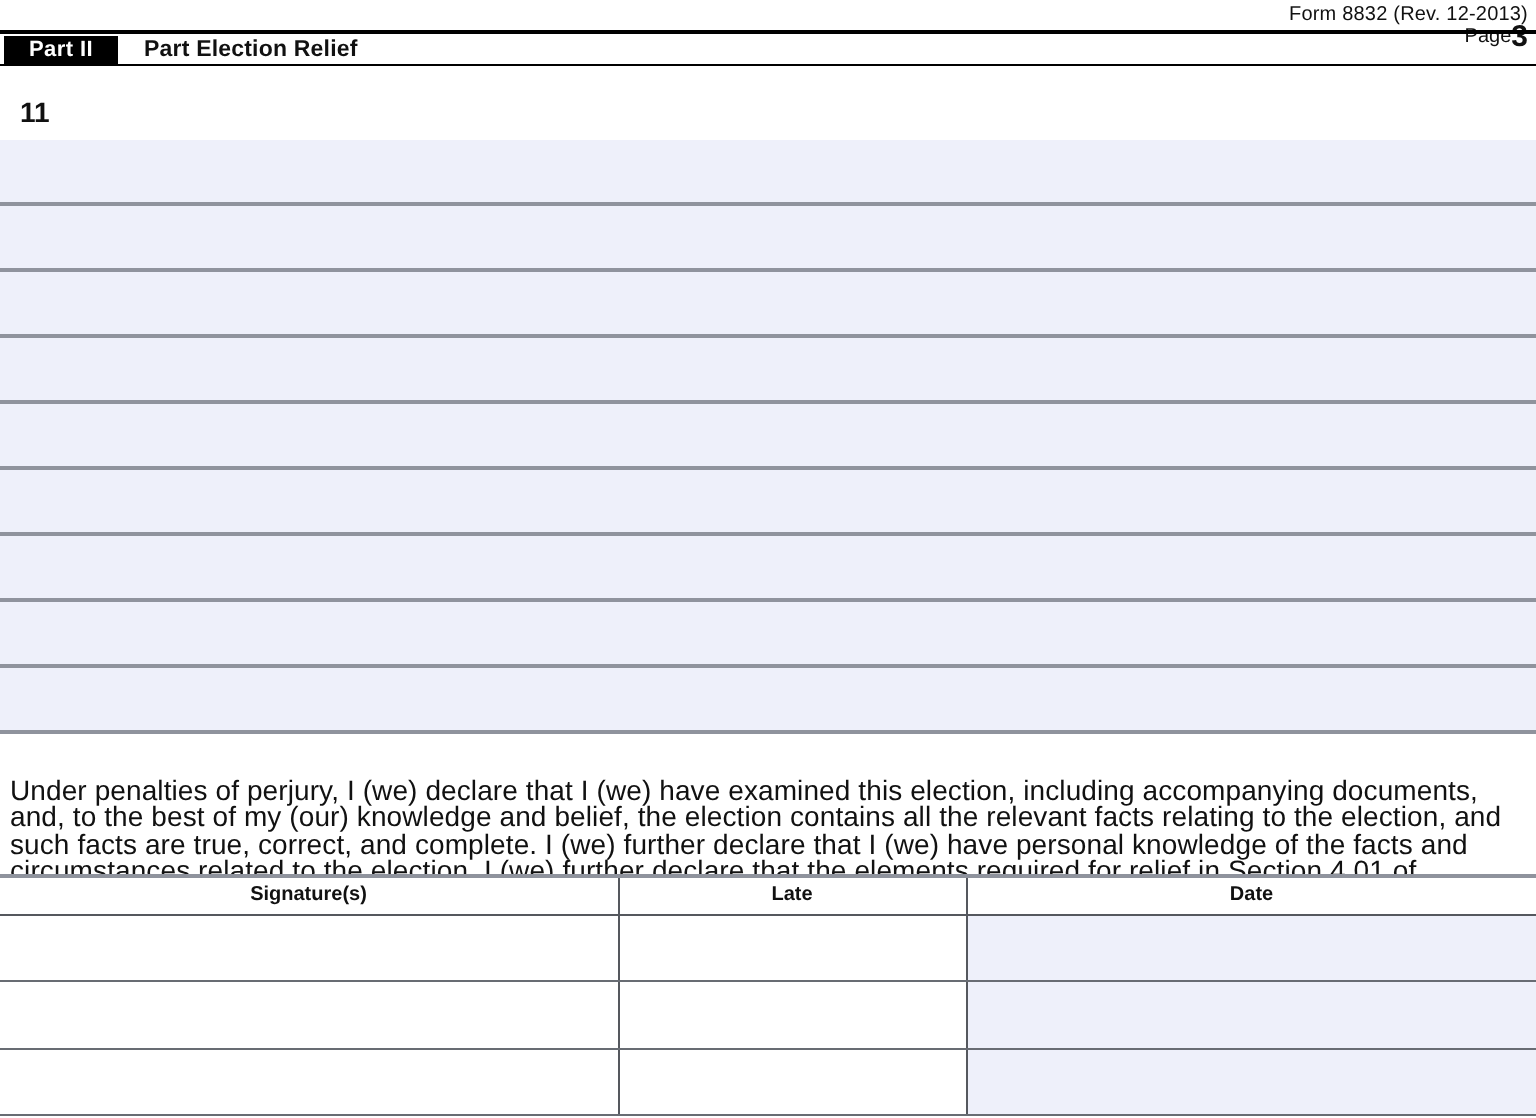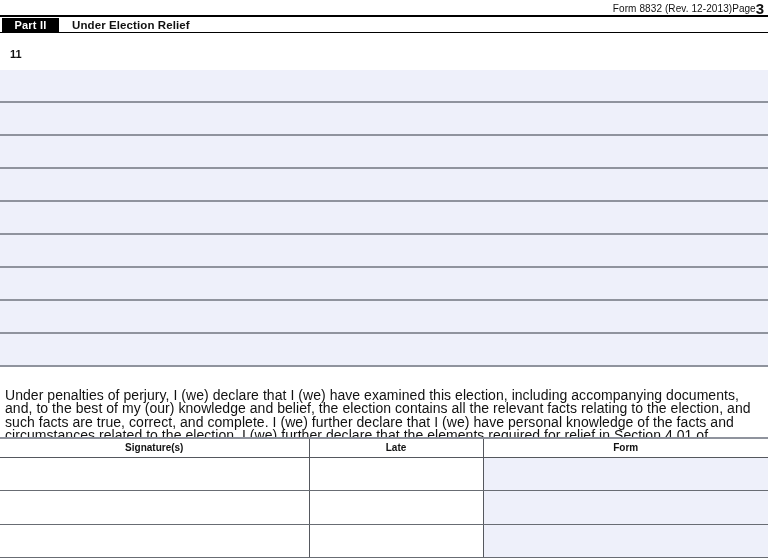--- a/index.html
+++ b/index.html
@@ -2,37 +2,37 @@
 <html><head>
 <meta charset="utf-8">
 <style>
   * { margin:0; padding:0; box-sizing:border-box; }
   html,body { width:768px; height:559px; background:#ffffff; overflow:hidden; }
   body { font-family:"Liberation Sans", sans-serif; color:#111; }
   #page { position:relative; width:768px; height:559px; background:#fff; }
 
   
   .hdr { position:absolute; top:2px; left:5px; right:4px; height:12px;
-         display:flex; justify-content:flex-end; align-items:flex-end; }
+         display:flex; justify-content:flex-start; align-items:flex-end;flex-direction:column; }
   .form-id { font-size:10px; letter-spacing:0.1px; }
   .page-ref { font-size:10px; display:flex; align-items:flex-end; gap:0; }
   .page-num { font-size:15px; font-weight:bold; line-height:11px; }
 
   .thick-rule { position:absolute; top:14.5px; left:0; width:768px; height:2.5px; background:#000; }
 
   
   .part-row { position:absolute; top:17px; left:0; width:768px; height:16px;
               border-bottom:1.4px solid #000; display:flex; align-items:center; }
   .part-badge { position:absolute; left:2px; top:0.5px; width:57px; height:15.5px;
                 background:#000; color:#fff; font-weight:bold; font-size:11px;
                 display:flex; align-items:center; justify-content:center; letter-spacing:0.2px; }
   .part-title { position:absolute; left:72px; font-size:11.5px; font-weight:bold; letter-spacing:0.1px; }
 
   
-  .line11 { position:absolute; top:48px; left:10px; right:5px; font-size:11px; display:flex; }
+  .line11 { position:absolute; top:48px; left:10px; right:5px; font-size:14px; display:flex; }
   .line11-num { font-weight:bold; width:32px; flex:0 0 32px; }
 
   
   .explain-area { position:absolute; top:70px; left:0; width:768px; height:297px; background:#eef0fa; }
   .write-line { width:100%; height:33px; border-bottom:2px solid #8f939d; }
 
   
   .decl { position:absolute; top:389px; left:5px; width:758px;
           font-size:14px; line-height:13.4px; letter-spacing:0.05px; }
 
@@ -59,21 +59,21 @@
     <span class="page-ref">
       <span>Page</span>
       <span class="page-num">3</span>
     </span>
   </div>
 
   <div class="thick-rule"></div>
 
   <div class="part-row">
     <span class="part-badge">Part II</span>
-    <span class="part-title">Under Election Relief</span>
+    <span class="part-title">Part Election Relief</span>
   </div>
 
   <div class="line11">
     <span class="line11-num">11</span>
   </div>
 
   <div class="explain-area">
       <div class="write-line"></div>
       <div class="write-line"></div>
       <div class="write-line"></div>
@@ -90,21 +90,21 @@
   <table class="sig-table">
     <colgroup>
         <col class="c1">
         <col class="c2">
         <col class="c3">
       </colgroup>
     <thead>
       <tr>
         <th>Signature(s)</th>
         <th>Late</th>
-        <th>Form</th>
+        <th>Date</th>
       </tr>
     </thead>
     <tbody>
       <tr>
         <td></td>
         <td></td>
         <td class="title-cell"></td>
       </tr>
       <tr>
         <td></td>

